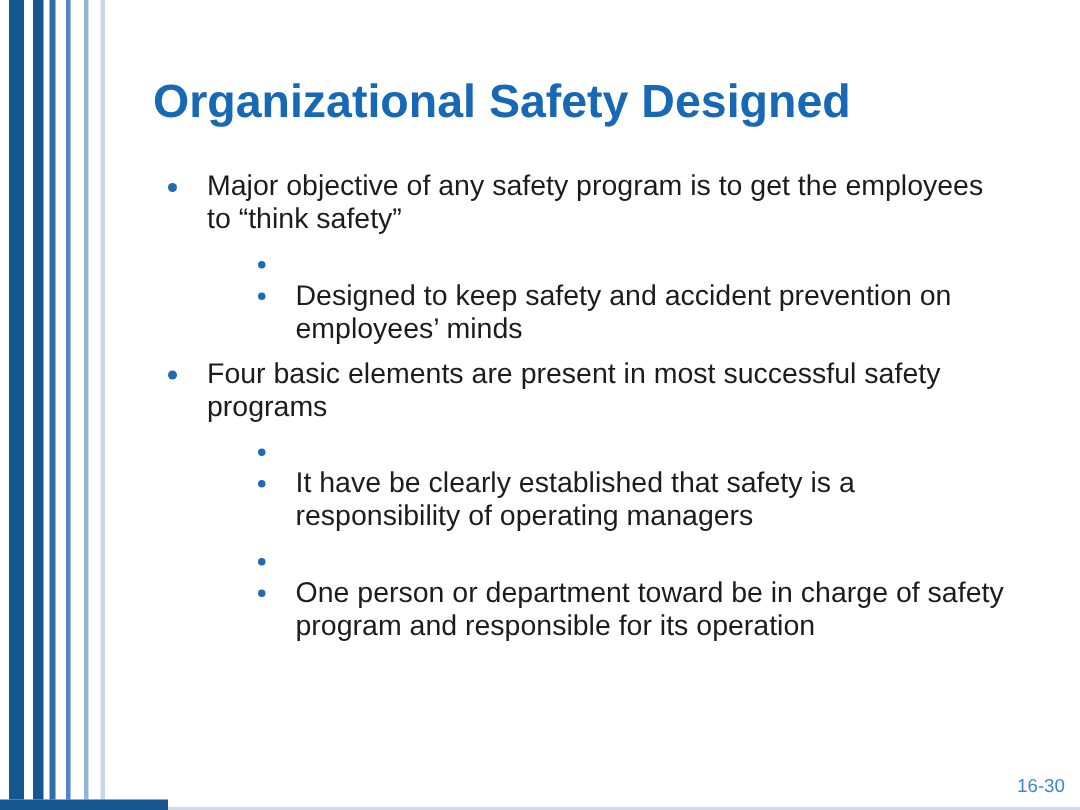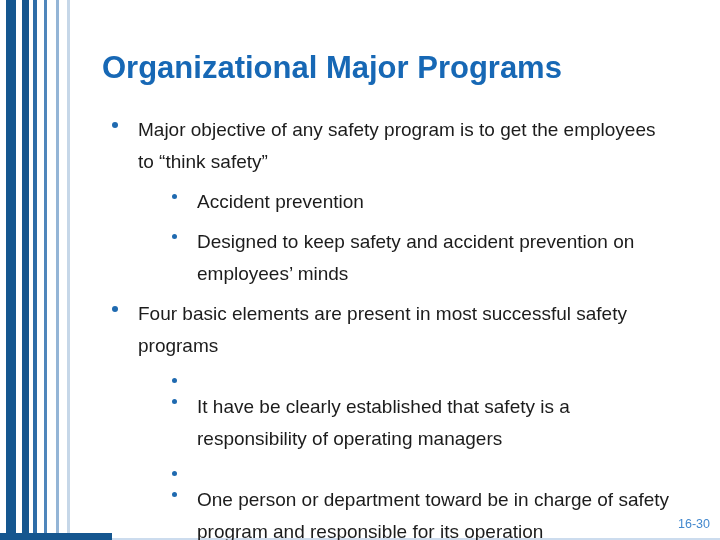--- a/index.html
+++ b/index.html
@@ -62,21 +62,21 @@
     position: absolute;
     left: 0;
     top: 114px;
     width: 720px;
   }
   .para {
     display: flex;
     align-items: flex-start;
     margin-bottom: 8px;
     font-size: 19px;
-    line-height: 32px;
+    line-height: 22px;
     color: #1c1c1c;
   }
   .para.level1 { padding-left: 112px; }
   .para.level2 { padding-left: 172px; }
   .dot {
     flex: 0 0 auto;
     width: 6px;
     height: 6px;
     border-radius: 50%;
     background: #1f6ab0;
@@ -102,32 +102,31 @@
 
 <div class="stripe s1"></div>
 <div class="stripe s2"></div>
 <div class="stripe s3"></div>
 <div class="stripe s4"></div>
 <div class="stripe s5"></div>
 <div class="stripe s6"></div>
 <div class="bottom-hairline"></div>
 <div class="bottom-bar"></div>
 
-<div class="slide-title">Organizational Major Programs</div>
+<div class="slide-title">Organizational Safety Designed</div>
 
 <div class="body-area">
 
   <div class="para level1">
     <span class="dot"></span>
     <span class="txt">Major objective of any safety program is to get the employees to “think safety”</span>
   </div>
 
   <div class="para level2">
     <span class="dot"></span>
-    <span class="txt">Accident prevention</span>
   </div>
 
   <div class="para level2">
     <span class="dot"></span>
     <span class="txt">Designed to keep safety and accident prevention on employees’ minds</span>
   </div>
 
   <div class="para level1">
     <span class="dot"></span>
     <span class="txt">Four basic elements are present in most successful safety programs</span>

